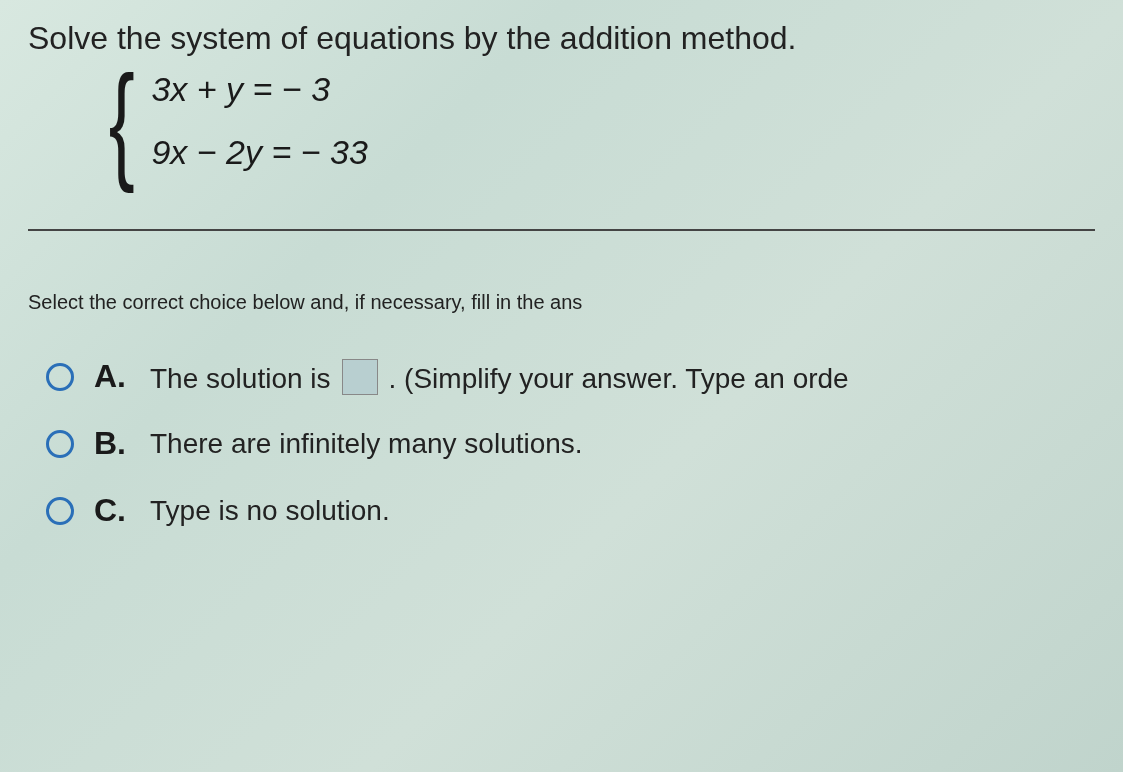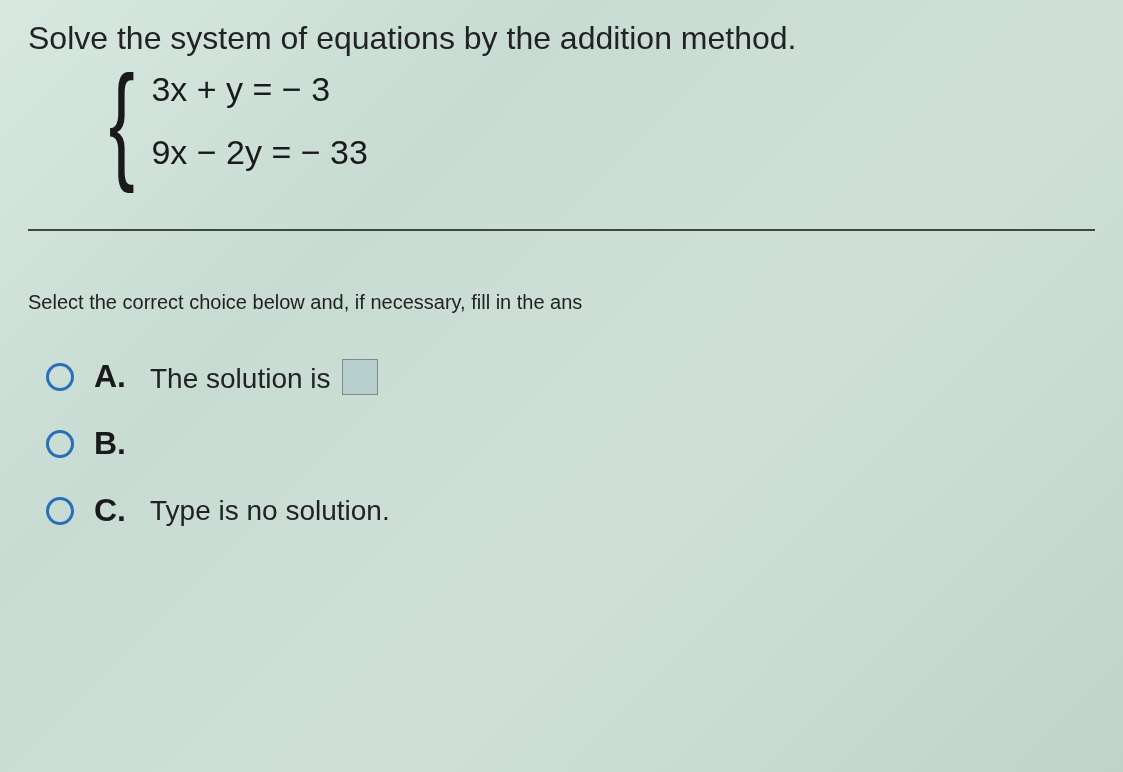--- a/index.html
+++ b/index.html
@@ -29,20 +29,21 @@
       line-height: 0.8;
       font-weight: 300;
       margin-right: 8px;
       transform: scaleX(0.6);
       color: #1a1a1a;
     }
     .equations {
       display: flex;
       flex-direction: column;
       gap: 24px;
+      font-style: italic;
     }
     .eq {
       font-size: 34px;
       color: #1a1a1a;
     }
     .divider {
       border-top: 2px solid #444;
       margin-bottom: 60px;
       width: 100%;
     }
@@ -112,26 +113,28 @@
 
 <div class="instruction">Select the correct choice below and, if necessary, fill in the ans</div>
 
 <div class="choices">
   <div class="choice">
     <div class="radio"></div>
     <div class="choice-label">A.</div>
     <div class="choice-text">
       <span>The solution is</span>
       <span class="answer-box"></span>
+      <span>. (Simplify your answer. Type an orde</span>
     </div>
   </div>
 
   <div class="choice">
     <div class="radio"></div>
     <div class="choice-label">B.</div>
+    <div class="choice-text">There are infinitely many solutions.</div>
   </div>
 
   <div class="choice">
     <div class="radio"></div>
     <div class="choice-label">C.</div>
     <div class="choice-text">Type is no solution.</div>
   </div>
 </div>
 
 </body></html>

